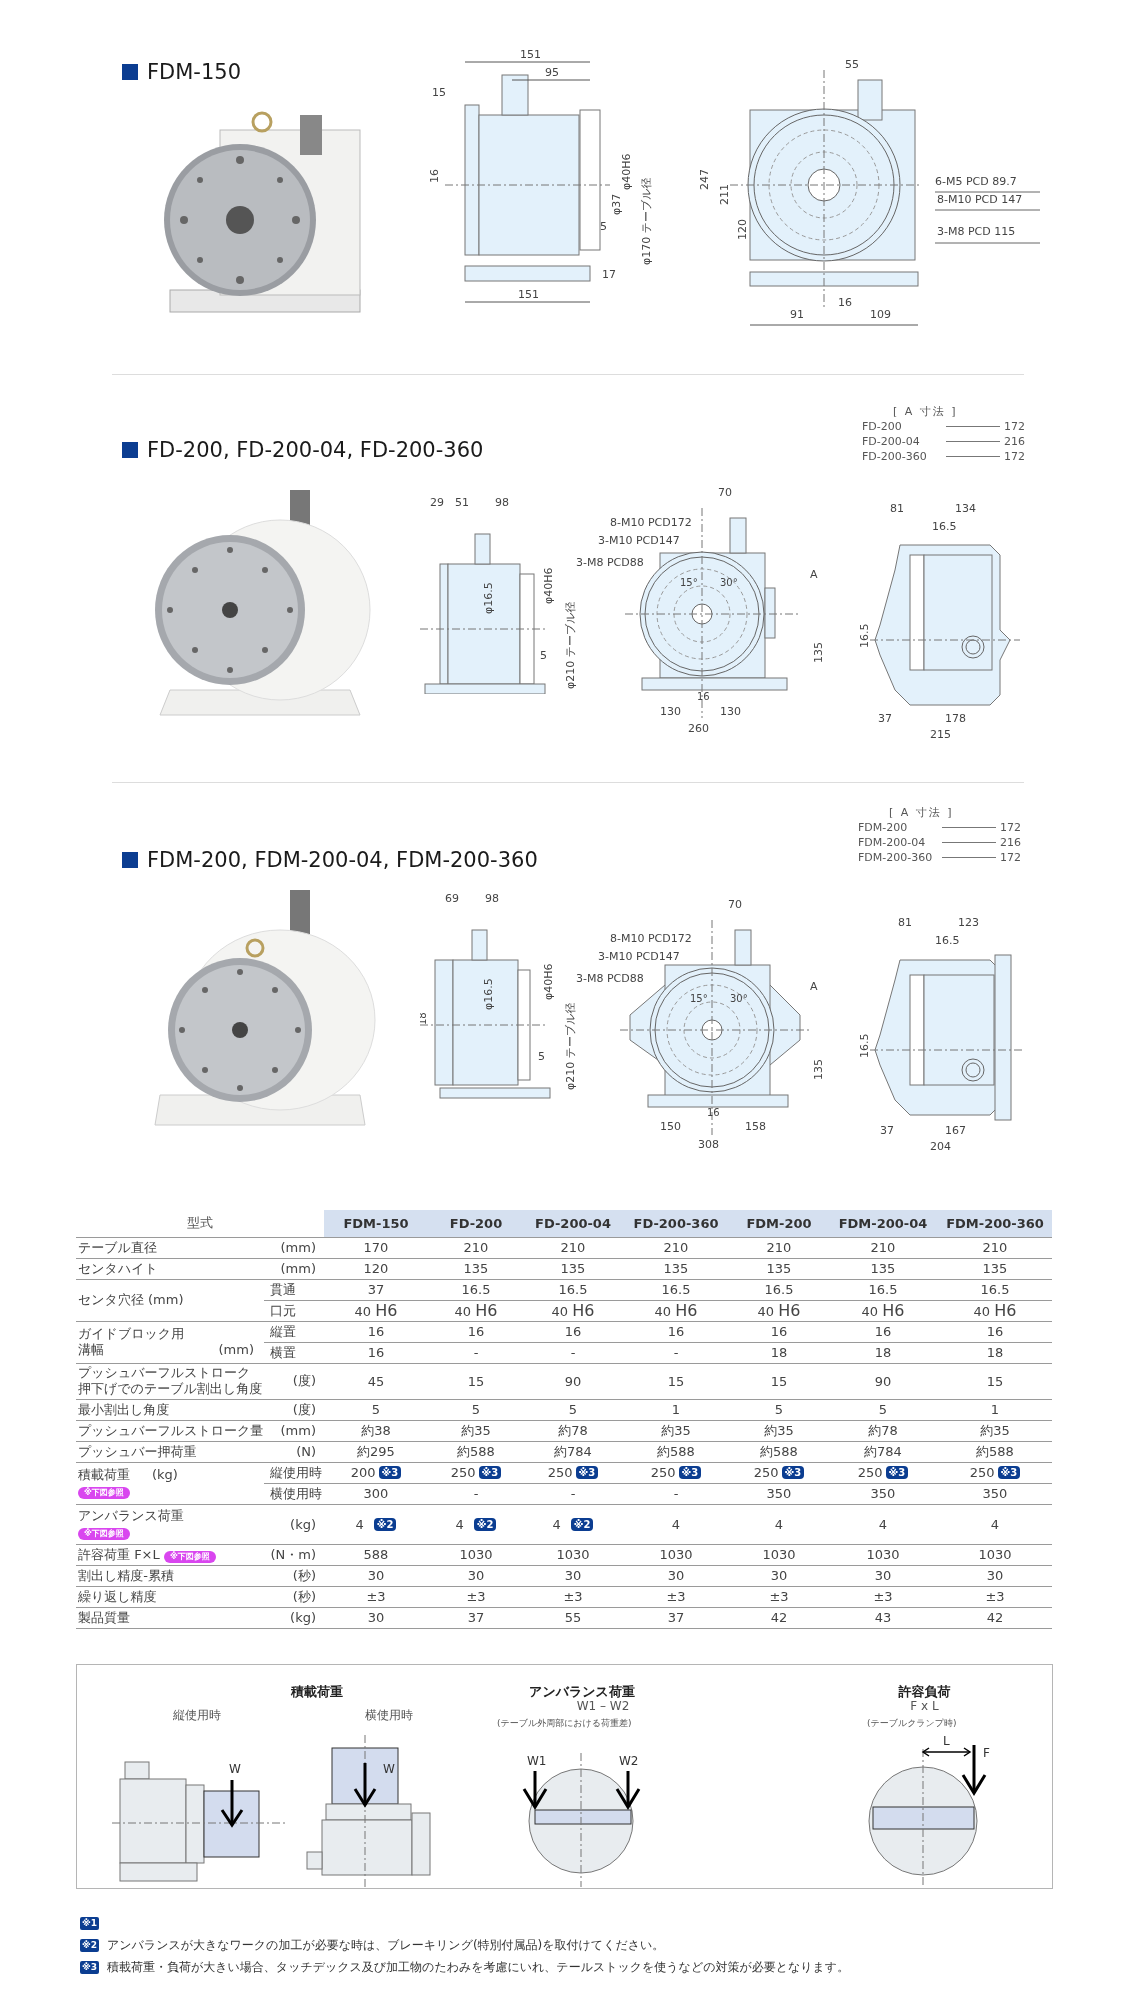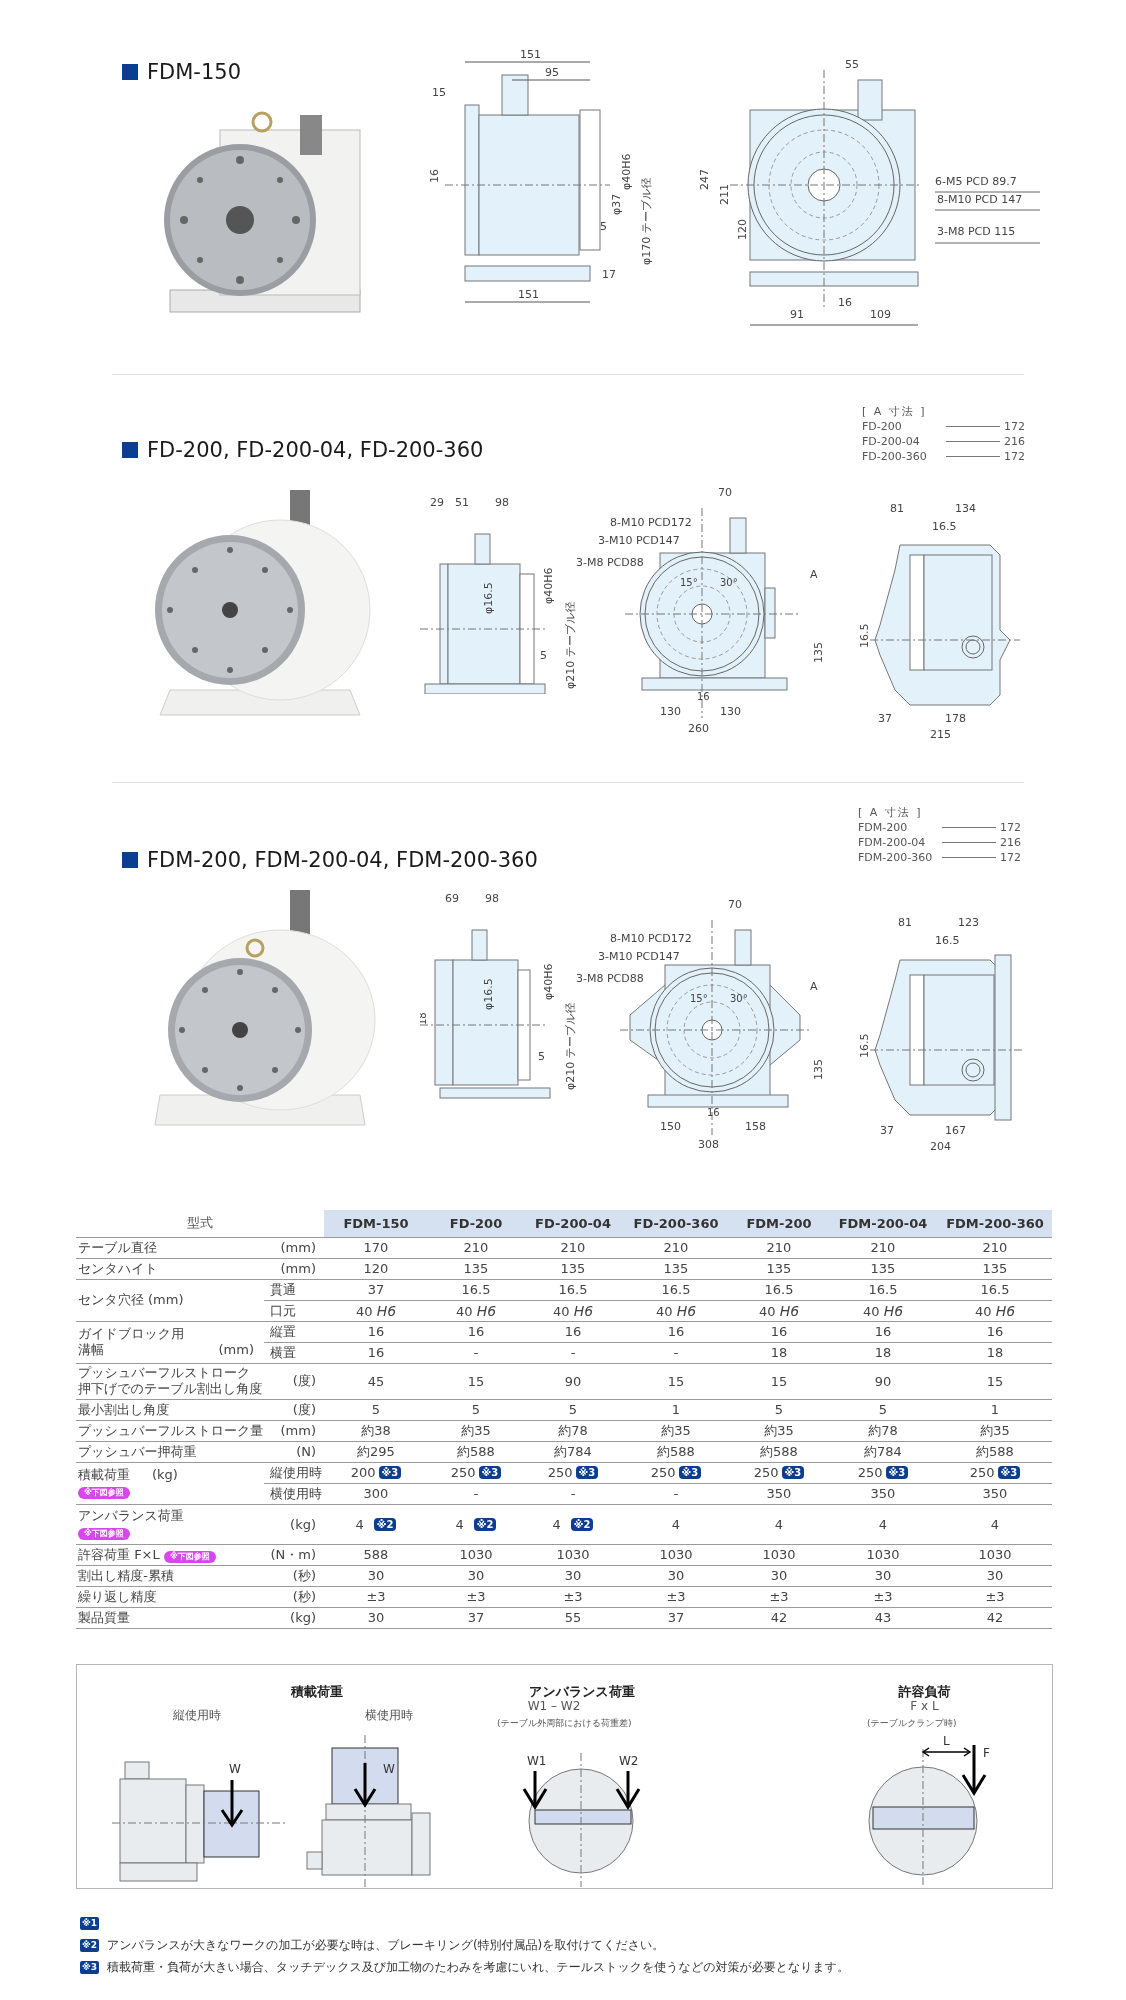--- a/index.html
+++ b/index.html
@@ -10,34 +10,34 @@
   .section-title .sq { width: 16px; height: 16px; background: #0b3d91; margin-right: 9px; }
 
   .photo { position: absolute; }
   .drawing { position: absolute; }
   .divider { position: absolute; left: 112px; width: 912px; height: 1px; background: #dddddd; }
 
   .a-dim { position: absolute; font-size: 11px; color: #555; line-height: 15px; }
   .a-dim .row { display: flex; align-items: center; }
   .a-dim .row .m { width: 80px; }
   .a-dim .row .ln { height: 1px; background: #777; margin: 0 4px; }
-  .a-dim .hdr { letter-spacing: 2px; }
+  .a-dim .hdr { letter-spacing: 2px; margin-left: 31px; }
 
   
   .spec { position: absolute; left: 76px; top: 1210px; width: 976px; border-collapse: collapse; font-size: 13px; color: #444; }
   .spec th, .spec td { border-bottom: 1px solid #9a9a9a; height: 21px; padding: 0; text-align: center; font-weight: normal; }
   .spec thead th { height: 27px; font-weight: bold; color: #333; font-size: 13px; }
   .spec thead th.model { background: #d5e0f0; }
   .spec thead th.typehdr { text-align: center; font-weight: normal; color: #555; }
   .spec td.lbl { text-align: left; padding-left: 2px; white-space: nowrap; }
   .spec td.unit { text-align: right; padding-right: 8px; white-space: nowrap; }
   .spec td.sub { text-align: left; padding-left: 6px; white-space: nowrap; }
   .spec tr.tall td { height: 36px; }
   .spec tr.tall2 td { height: 40px; }
-  .h6 { font-size: 14px; font-style: italic; }
+  .h6 { font-size: 16px; }
   .badge { display: inline-block; background: #0b3d91; color: #fff; font-size: 10px; font-weight: bold; border-radius: 4px; padding: 0 3px; line-height: 13px; margin-left: 3px; vertical-align: 1px; }
   .pill { display: inline-block; background: #d946ef; color: #fff; font-size: 8px; font-weight: bold; border-radius: 7px; padding: 0 6px; line-height: 12px; }
   .labelblock { line-height: 16px; }
 
   .diagram-box { position: absolute; left: 76px; top: 1664px; width: 977px; height: 225px; border: 1px solid #b5b5b5; }
   .db-title { position: absolute; font-size: 13px; font-weight: bold; color: #222; text-align: center; }
   .db-sub { position: absolute; font-size: 12px; color: #555; text-align: center; }
   .db-note { position: absolute; font-size: 9px; color: #555; text-align: left; }
 
   .notes { position: absolute; left: 80px; top: 1912px; font-size: 12px; color: #333; }
@@ -641,21 +641,21 @@
     <line x1="846" y1="87" x2="893" y2="87" stroke="#000" stroke-width="1.5"></line>
     <polyline points="852,83 846,87 852,91" fill="none" stroke="#000" stroke-width="1.5"></polyline>
     <polyline points="887,83 893,87 887,91" fill="none" stroke="#000" stroke-width="1.5"></polyline>
     <line x1="897" y1="80" x2="897" y2="128" stroke="#000" stroke-width="3"></line>
     <polyline points="886,110 897,128 908,110" fill="none" stroke="#000" stroke-width="3"></polyline>
     <text x="866" y="80">L</text>
     <text x="906" y="92">F</text>
   </svg>
 
   <div class="db-title" style="left:440px;top:18px;width:130px;">アンバランス荷重</div>
-  <div class="db-sub" style="left:412px;top:34px;width:130px;">W1 – W2</div>
+  <div class="db-sub" style="left:461px;top:34px;width:130px;">W1 – W2</div>
   <div class="db-note" style="left:420px;top:52px;width:170px;">(テーブル外周部における荷重差)</div>
   <div class="db-title" style="left:800px;top:18px;width:95px;">許容負荷</div>
   <div class="db-sub" style="left:800px;top:34px;width:95px;">F x L</div>
   <div class="db-note" style="left:790px;top:52px;width:115px;">(テーブルクランプ時)</div>
 </div>
 
 <div class="notes">
   <div class="note">
       <span class="nb">※1</span>
     </div>

